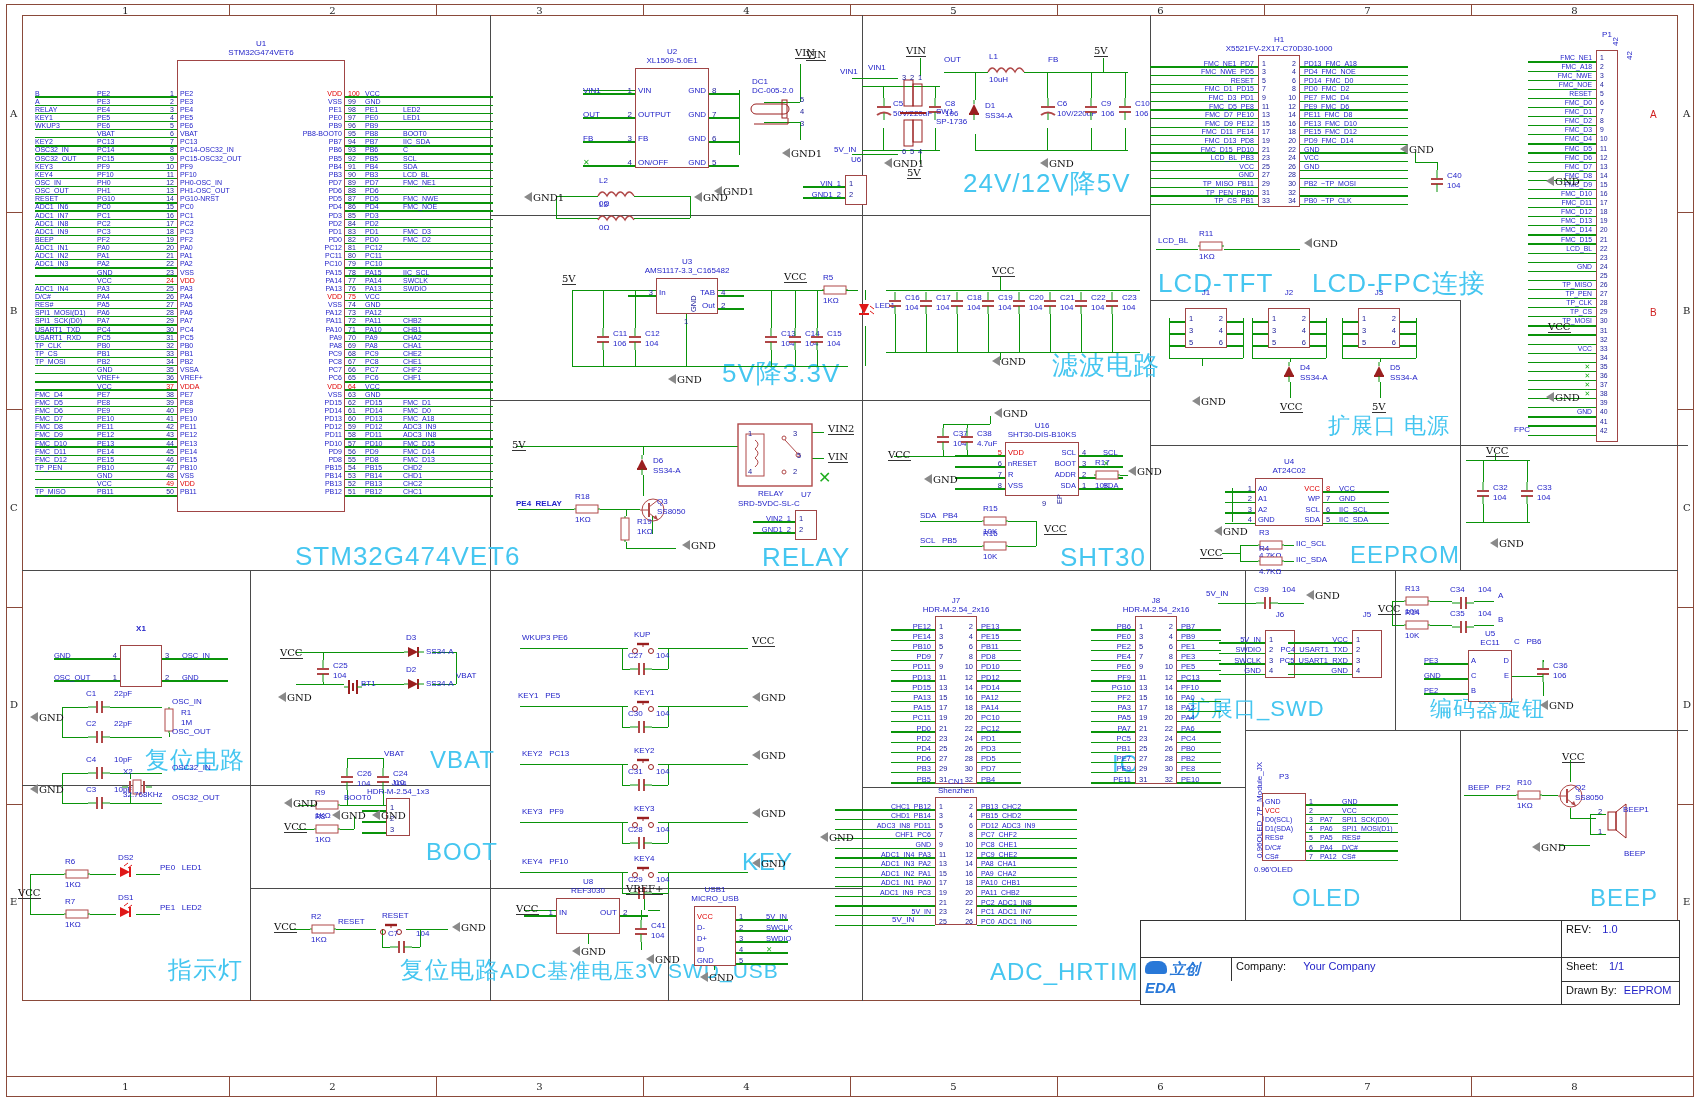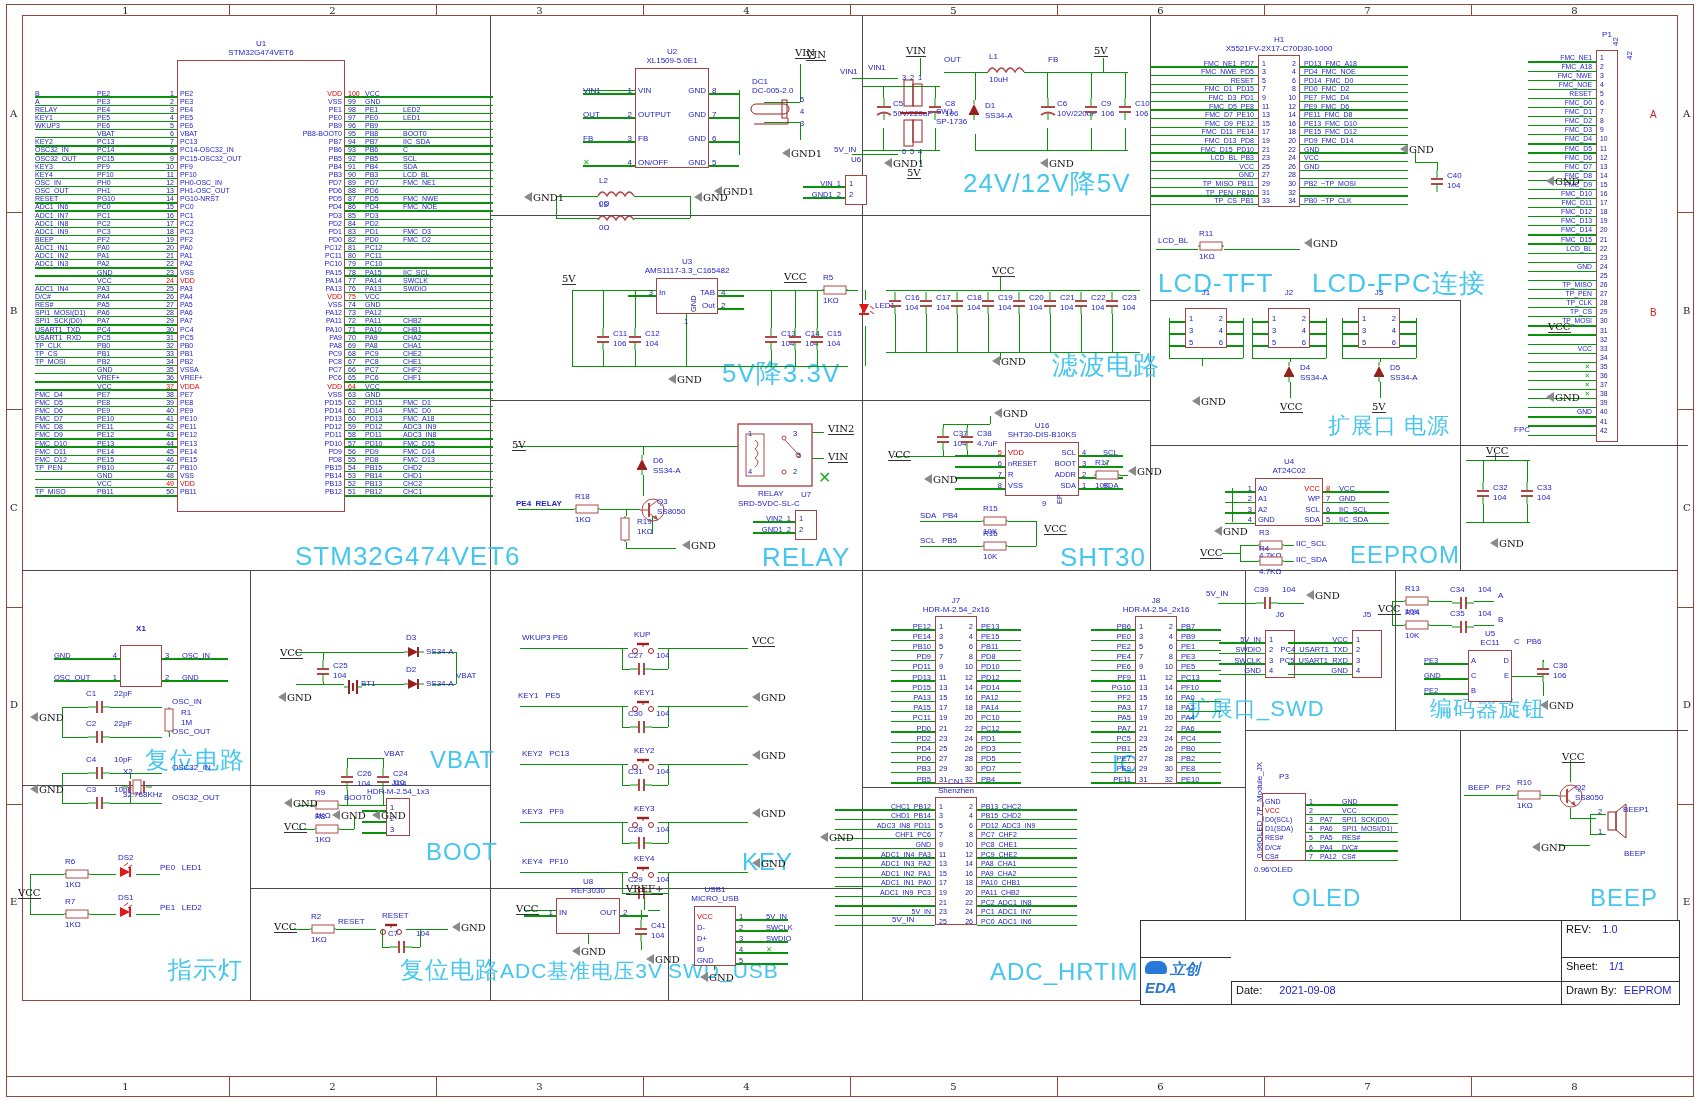--- a/index.html
+++ b/index.html
@@ -2578,26 +2578,26 @@
     </div>
 
   <div id="tb">
     <div class="cell" style="left:420px;top:0;width:118px;height:36px;border-top:none;">
       <span class="lbl">REV:</span>
       <span class="val" style="margin-left:8px;">1.0</span>
     </div>
     <div class="cell" style="left:0;top:36px;width:90px;height:47px;border-left:none;">
       <span id="logo"><span class="cloud"></span><span>立创EDA</span></span>
     </div>
+    <div class="cell" style="left:90px;top:36px;width:330px;height:24px;">
+      <span class="lbl">Company:</span>
+      <span class="val" style="margin-left:14px;">Your Company</span>
+    </div>
     <div class="cell" style="left:420px;top:36px;width:118px;height:24px;">
       <span class="lbl">Sheet:</span>
       <span class="val" style="margin-left:8px;">1/1</span>
-    </div>
-    <div class="cell" style="left:90px;top:60px;width:330px;height:23px;">
-      <span class="lbl">Date:</span>
-      <span class="val" style="margin-left:14px;">2021-09-08</span>
     </div>
     <div class="cell" style="left:420px;top:60px;width:118px;height:23px;">
       <span class="lbl">Drawn By:</span>
       <span class="val" style="margin-left:4px;">EEPROM</span>
     </div>
   </div>
 </div>
 
 </body></html>

